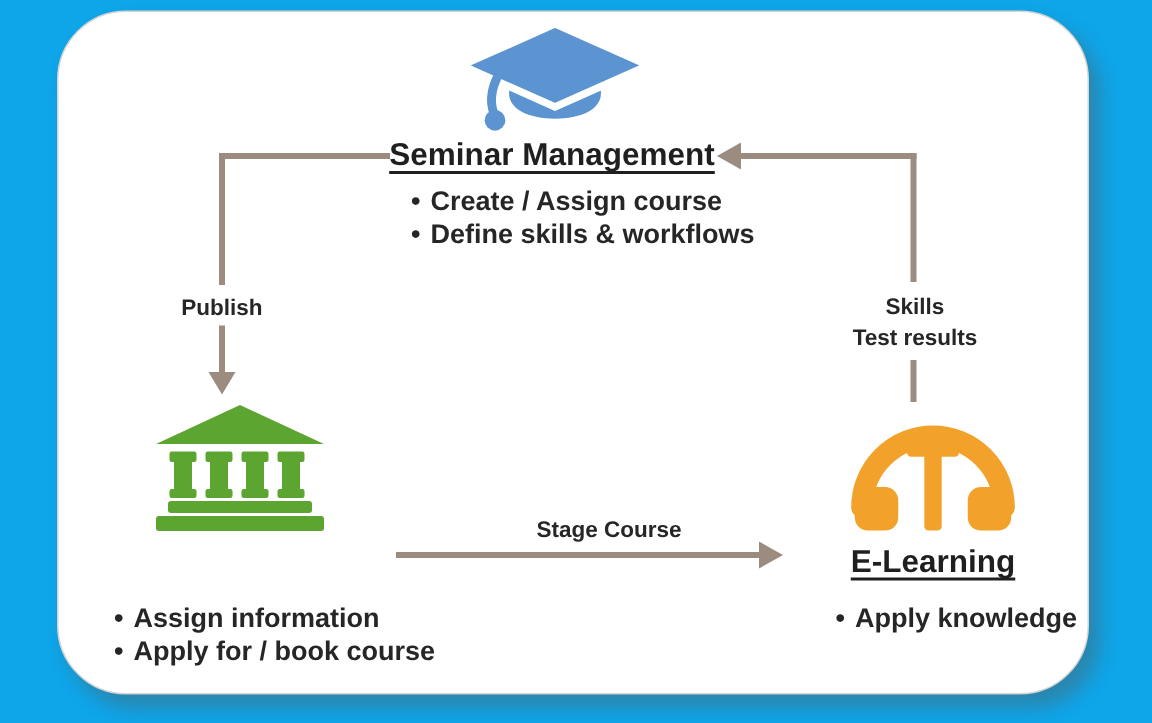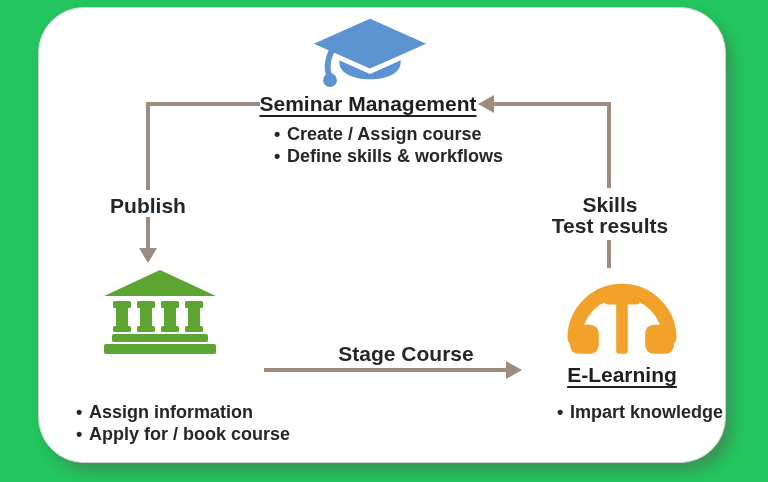--- a/index.html
+++ b/index.html
@@ -1,27 +1,27 @@
 <!DOCTYPE html>
 <html><head>
 <meta charset="utf-8">
 <style>
   html,body{margin:0;padding:0;background:#ffffff;}
   body{font-family:"Liberation Sans","DejaVu Sans",sans-serif;}
-  .canvas{position:relative;width:768px;height:482px;background:#22c55e;overflow:hidden;}
+  .canvas{position:relative;width:768px;height:482px;background:#0ea5e9;overflow:hidden;}
   .card{position:absolute;left:38px;top:7px;width:686px;height:454px;background:#ffffff;
         border:1px solid #d6d4d2;border-radius:46px;
         box-shadow:7px 9px 12px rgba(90,85,80,.38);}
   .abs{position:absolute;}
   .node-title{font-size:21px;font-weight:700;color:#1f1f1f;text-align:center;
         text-decoration:underline;text-underline-offset:4px;text-decoration-thickness:2px;}
   .bullets{list-style:none;margin:4px;padding:0;font-size:18px;font-weight:700;color:#262626;}
   .bullets li{line-height:22px;white-space:nowrap;}
   .bullets .marker{display:inline-block;width:13px;}
-  .edge-label{font-size:21px;font-weight:700;color:#262626;text-align:center;line-height:21px;white-space:nowrap;}
+  .edge-label{font-size:15px;font-weight:700;color:#262626;text-align:center;line-height:21px;white-space:nowrap;}
   .edge-line{background:#9c8c80;}
   .arrowhead{width:0;height:0;}
   .arrowhead.down{border-left:9px solid transparent;border-right:9px solid transparent;border-top:15px solid #9c8c80;}
   .arrowhead.left{border-top:9px solid transparent;border-bottom:9px solid transparent;border-right:16px solid #9c8c80;}
   .arrowhead.right{border-top:9px solid transparent;border-bottom:9px solid transparent;border-left:16px solid #9c8c80;}
   svg{display:block;}
 </style>
 </head>
 <body>
 
@@ -95,15 +95,15 @@
       <g fill="#F2A22B">
         <rect x="4" y="48" width="30" height="30" rx="9"></rect>
         <rect x="82" y="48" width="30" height="30" rx="9"></rect>
         <rect x="40" y="16" width="36" height="11" rx="3"></rect>
         <rect x="52" y="16" width="12" height="62" rx="3"></rect>
       </g>
     </svg>
   </div>
   <div class="abs node-title" style="left:492px;top:363px;width:260px;text-decoration:underline;">E-Learning</div>
   <ul class="bullets abs" style="left:553px;top:397px;">
-    <li><span class="marker">•</span><span>Impart knowledge</span></li>
+    <li><span class="marker">•</span><span>Apply knowledge</span></li>
   </ul>
 </div>
 
 </body></html>

